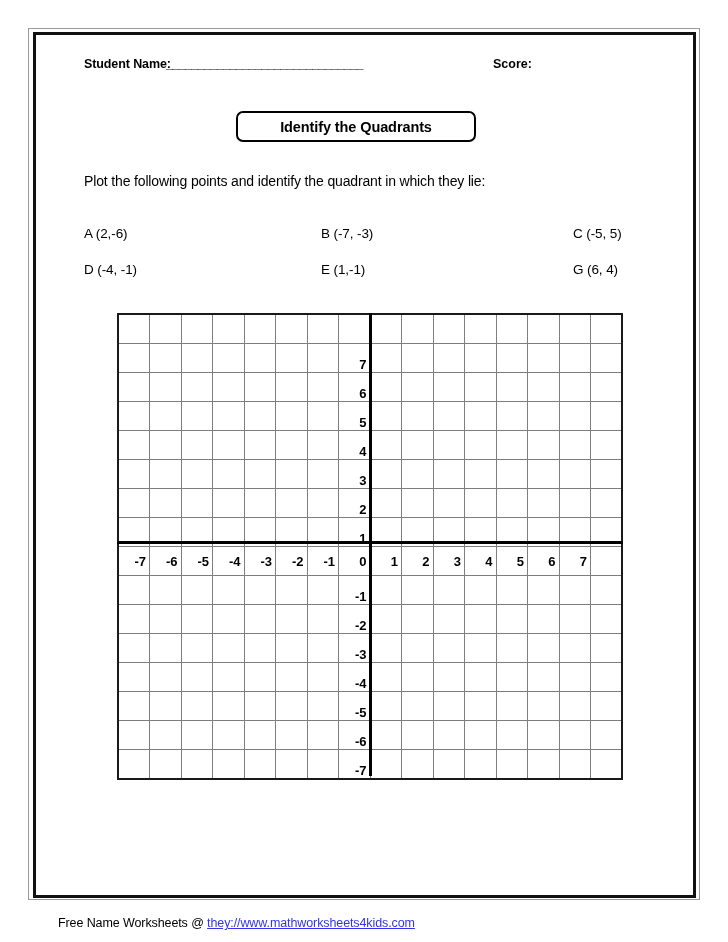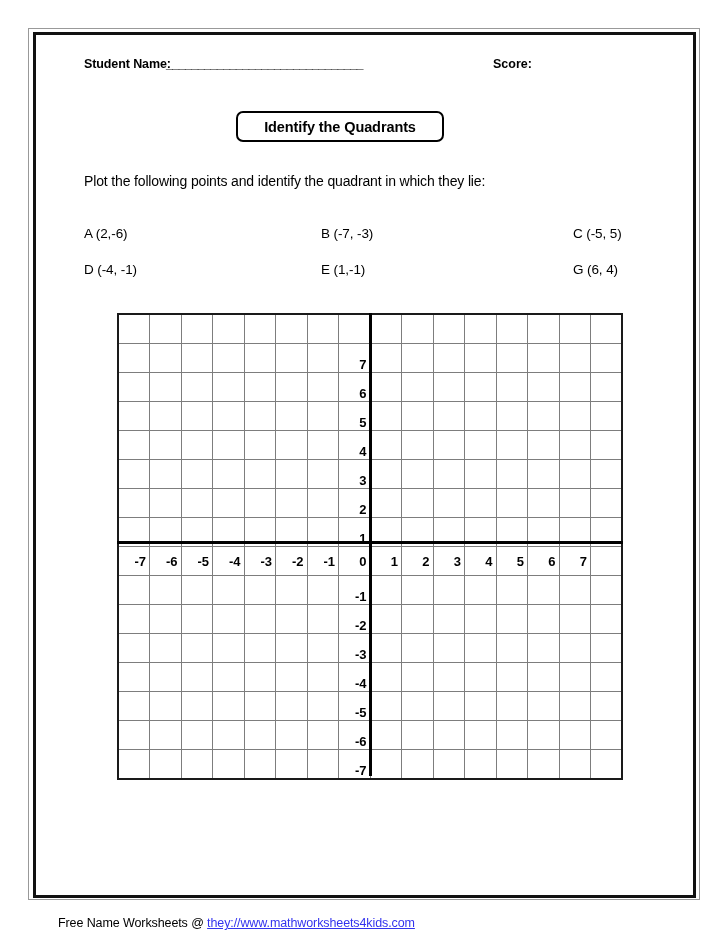--- a/index.html
+++ b/index.html
@@ -71,21 +71,21 @@
     font-size: 12.5px;
     font-weight: bold;
     white-space: nowrap;
   }
 
   
   .title-box {
     position: absolute;
     left: 236px;
     top: 111px;
-    width: 208px;
+    width: 240px;
     height: 31px;
     border: 2.5px solid #000000;
     border-radius: 7px;
     box-sizing: border-box;
     display: flex;
     align-items: center;
     justify-content: center;
     background: #ffffff;
   }
   .title-text {

